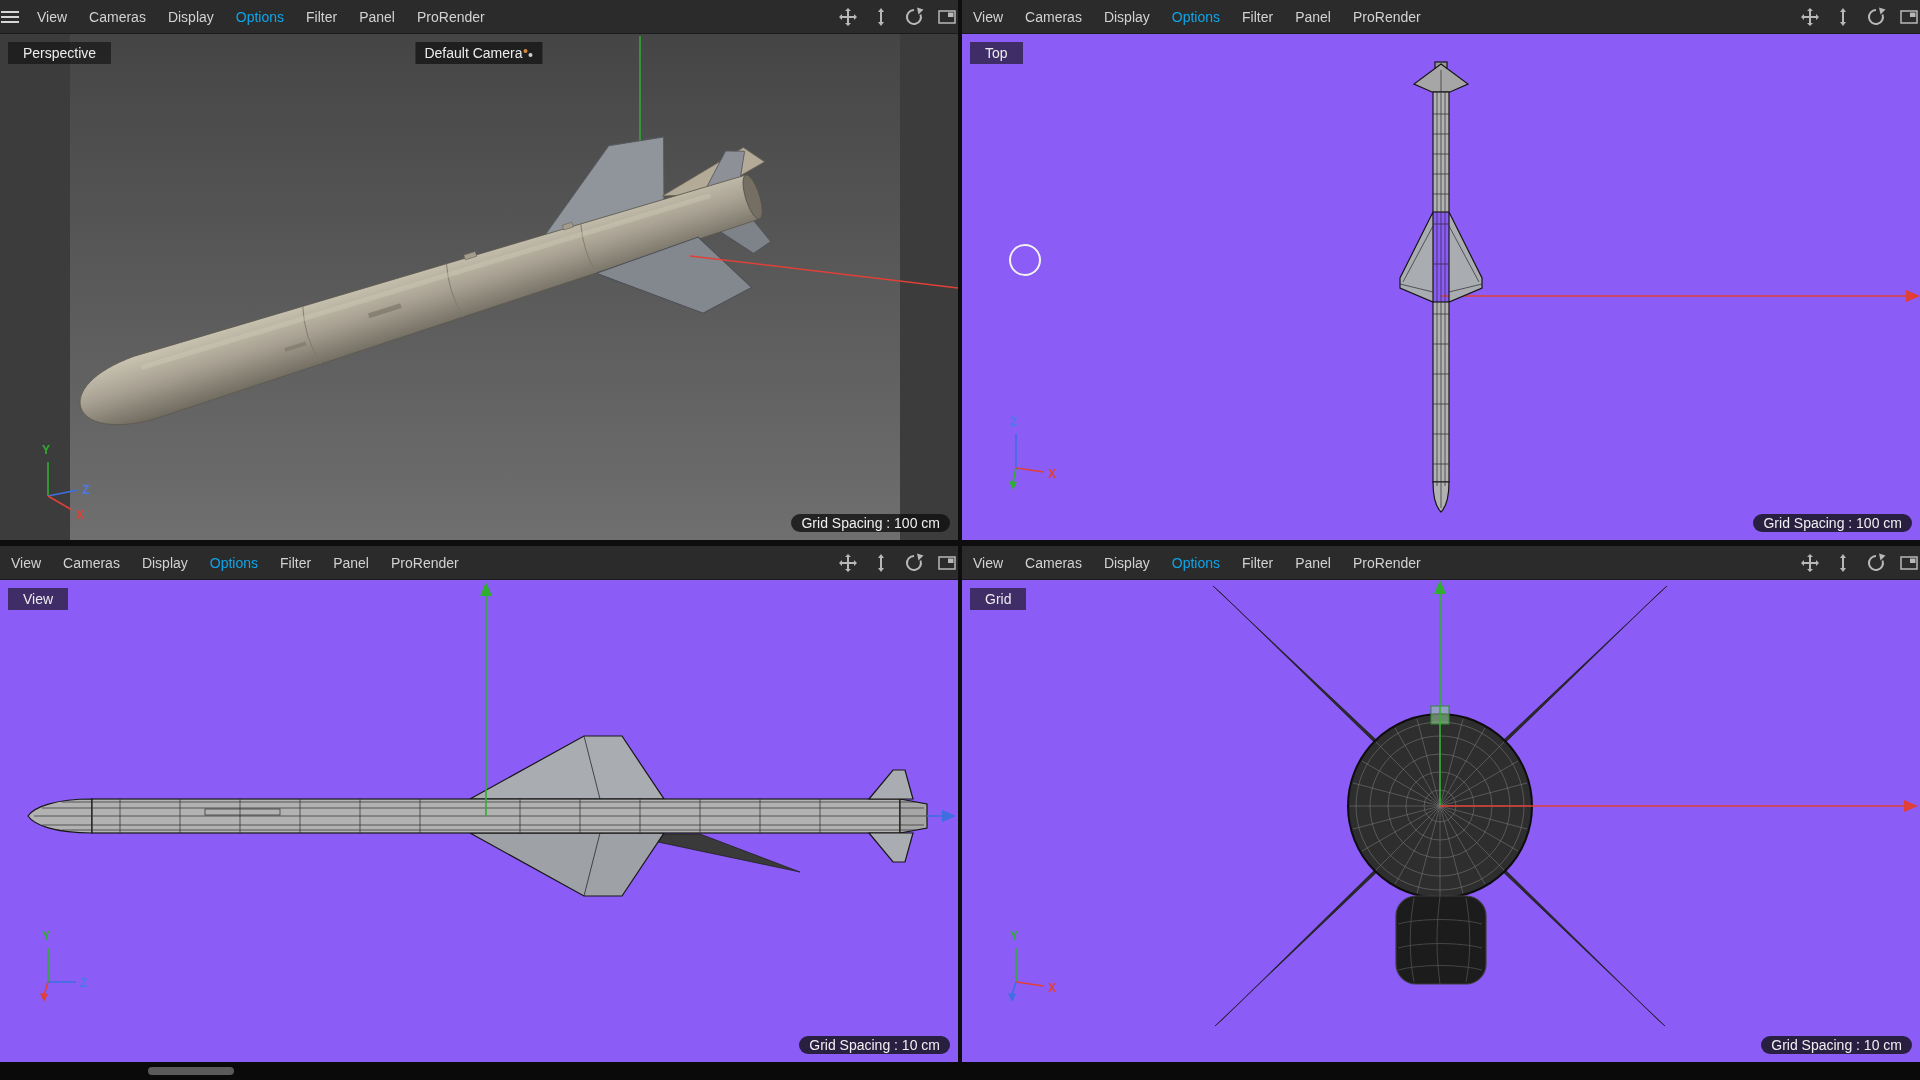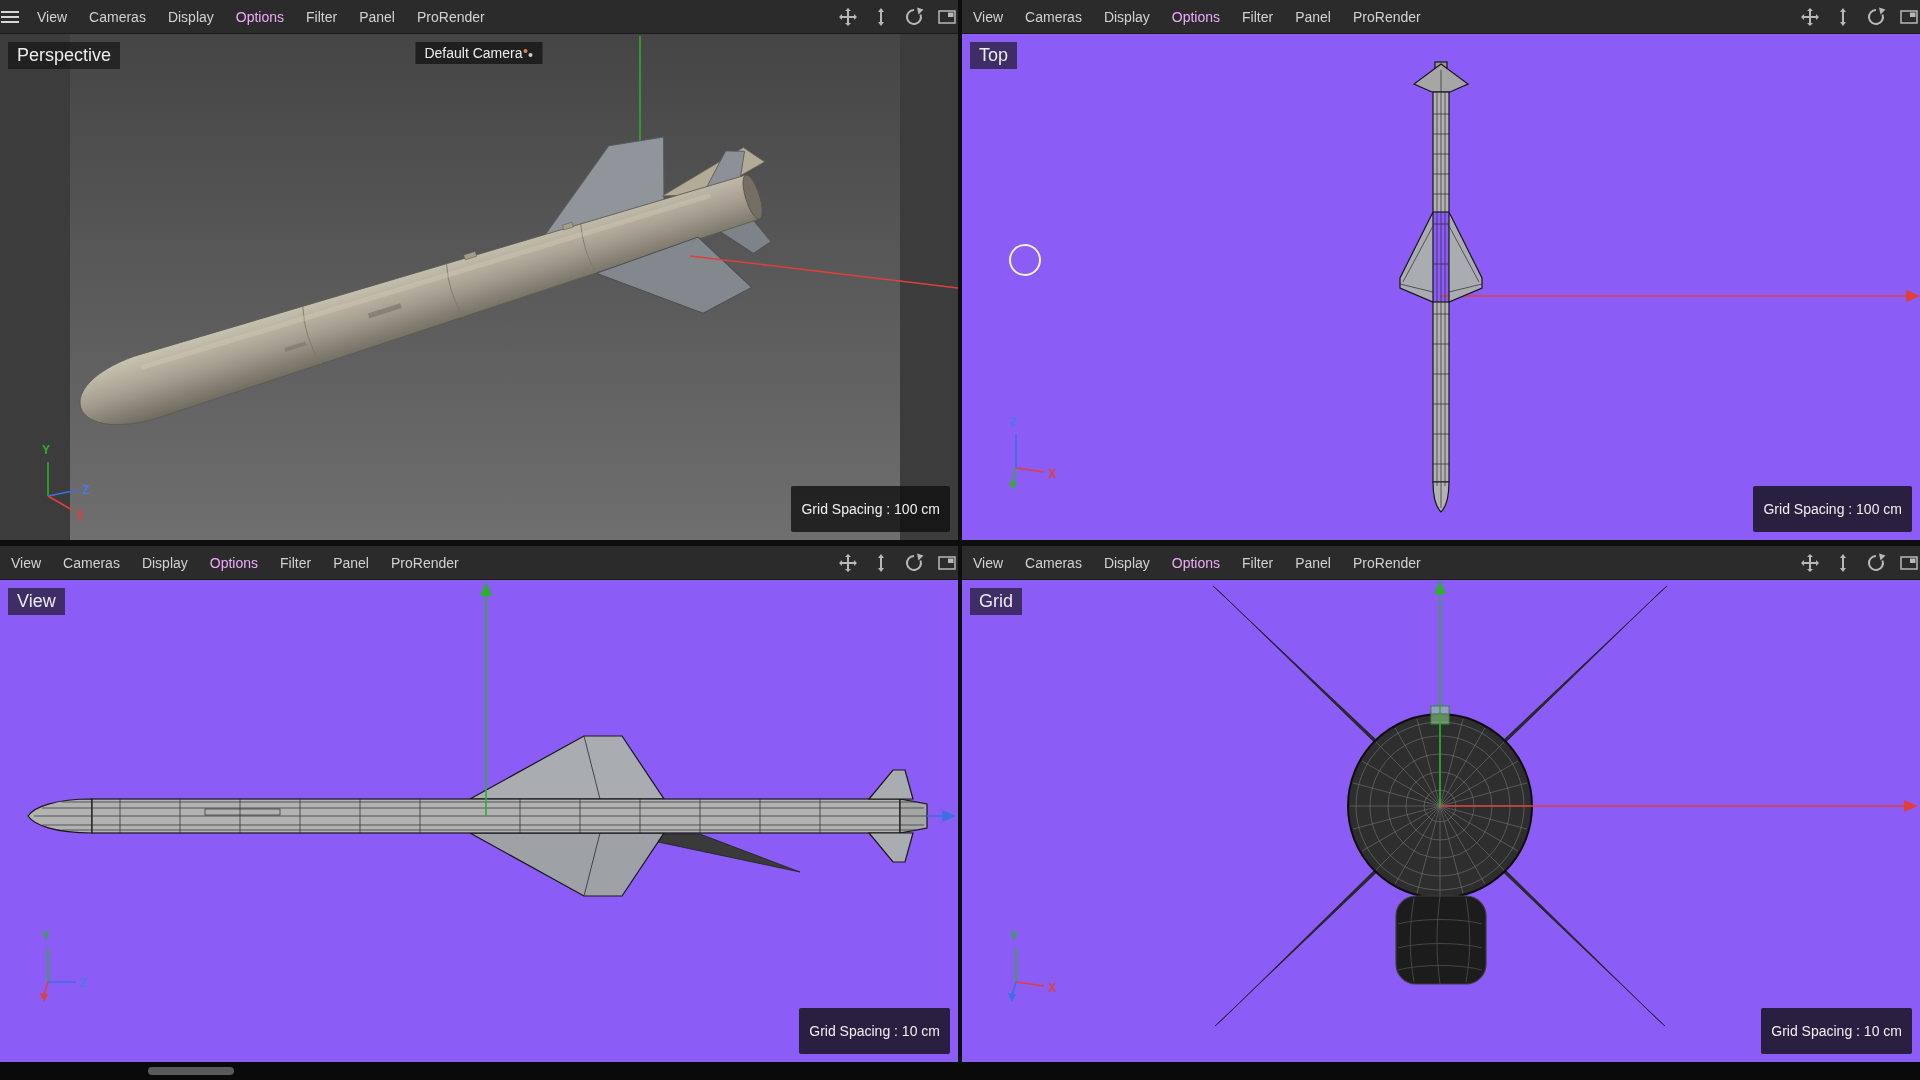--- a/index.html
+++ b/index.html
@@ -9,43 +9,43 @@
 
   .panel { position:absolute; display:flex; flex-direction:column; }
   #panel-perspective { left:0; top:0; width:958px; height:540px; }
   #panel-top         { left:962px; top:0; width:958px; height:540px; }
   #panel-right       { left:0; top:546px; width:958px; height:516px; }
   #panel-front       { left:962px; top:546px; width:958px; height:516px; }
 
   .menubar { flex:0 0 34px; height:34px; background:#2b2b2b; display:flex; align-items:center;
              padding:0 0; border-bottom:1px solid #1b1b1b; }
   .mi { color:#d2d2d2; font-size:14px; padding:0 11px; white-space:nowrap; cursor:default; }
-  .mi.hl { color:#f0abfc; }
+  .mi.hl { color:#0ea5e9; }
   .hamburger { margin-right:6px; display:flex; align-items:center; }
   .mb-icons { margin-left:auto; display:flex; gap:11px; align-items:center; }
   .icon-btn { display:flex; align-items:center; justify-content:center; width:22px; height:22px; }
 
   .viewport { position:relative; flex:1; background:#8b5cf6; overflow:hidden; }
   #panel-perspective .viewport { background:#3c3c3c; }
   .cam-area { position:absolute; top:0; bottom:0; left:70px; right:58px;
               background:linear-gradient(#454545, #6f6f6f); }
   svg.scene { position:absolute; left:0; top:0; width:100%; height:100%; }
 
   .vp-label { position:absolute; top:8px; left:8px; background:rgba(16,16,16,.62); color:#ececec;
-              font-size:18px; padding:3px 9px; z-index:6; }
+              font-size:14px; padding:3px 15px; z-index:6; }
   .cam-label { position:absolute; top:8px; left:50%; transform:translateX(-50%);
                background:rgba(16,16,16,.72); color:#ececec; font-size:14px; padding:3px 9px;
                display:flex; align-items:center; gap:1px; z-index:6; }
   .cam-dots { position:relative; width:10px; height:10px; }
   .cam-dots i { position:absolute; width:4px; height:4px; border-radius:50%; }
   .cam-dots i.o1 { left:0; top:1px; background:#d98a3a; }
   .cam-dots i.o2 { left:5px; top:5px; background:#cfcfcf; }
 
   .grid-badge { position:absolute; right:8px; bottom:8px; background:rgba(14,14,14,.78); color:#f0f0f0;
-                font-size:14px; padding:15px 10px; border-radius:2px; z-index:6; white-space:nowrap; }
+                font-size:14px; padding:1px 10px; border-radius:10px; z-index:6; white-space:nowrap; }
 
   .gizmo { position:absolute; width:84px; height:84px; z-index:5; }
   .gizmo text { font-size:12px; font-weight:bold; font-family:"Liberation Sans",sans-serif; }
   #panel-perspective .gizmo { left:30px; bottom:16px; }
   #panel-top .gizmo   { left:36px; bottom:44px; }
   #panel-right .gizmo { left:30px; bottom:52px; }
   #panel-front .gizmo { left:36px; bottom:52px; }
 
   #bottom-strip { position:absolute; left:0; bottom:0; width:1920px; height:18px; background:#0a0a0a; }
   #bottom-strip .thumb { position:absolute; left:148px; top:5px; width:86px; height:8px;

